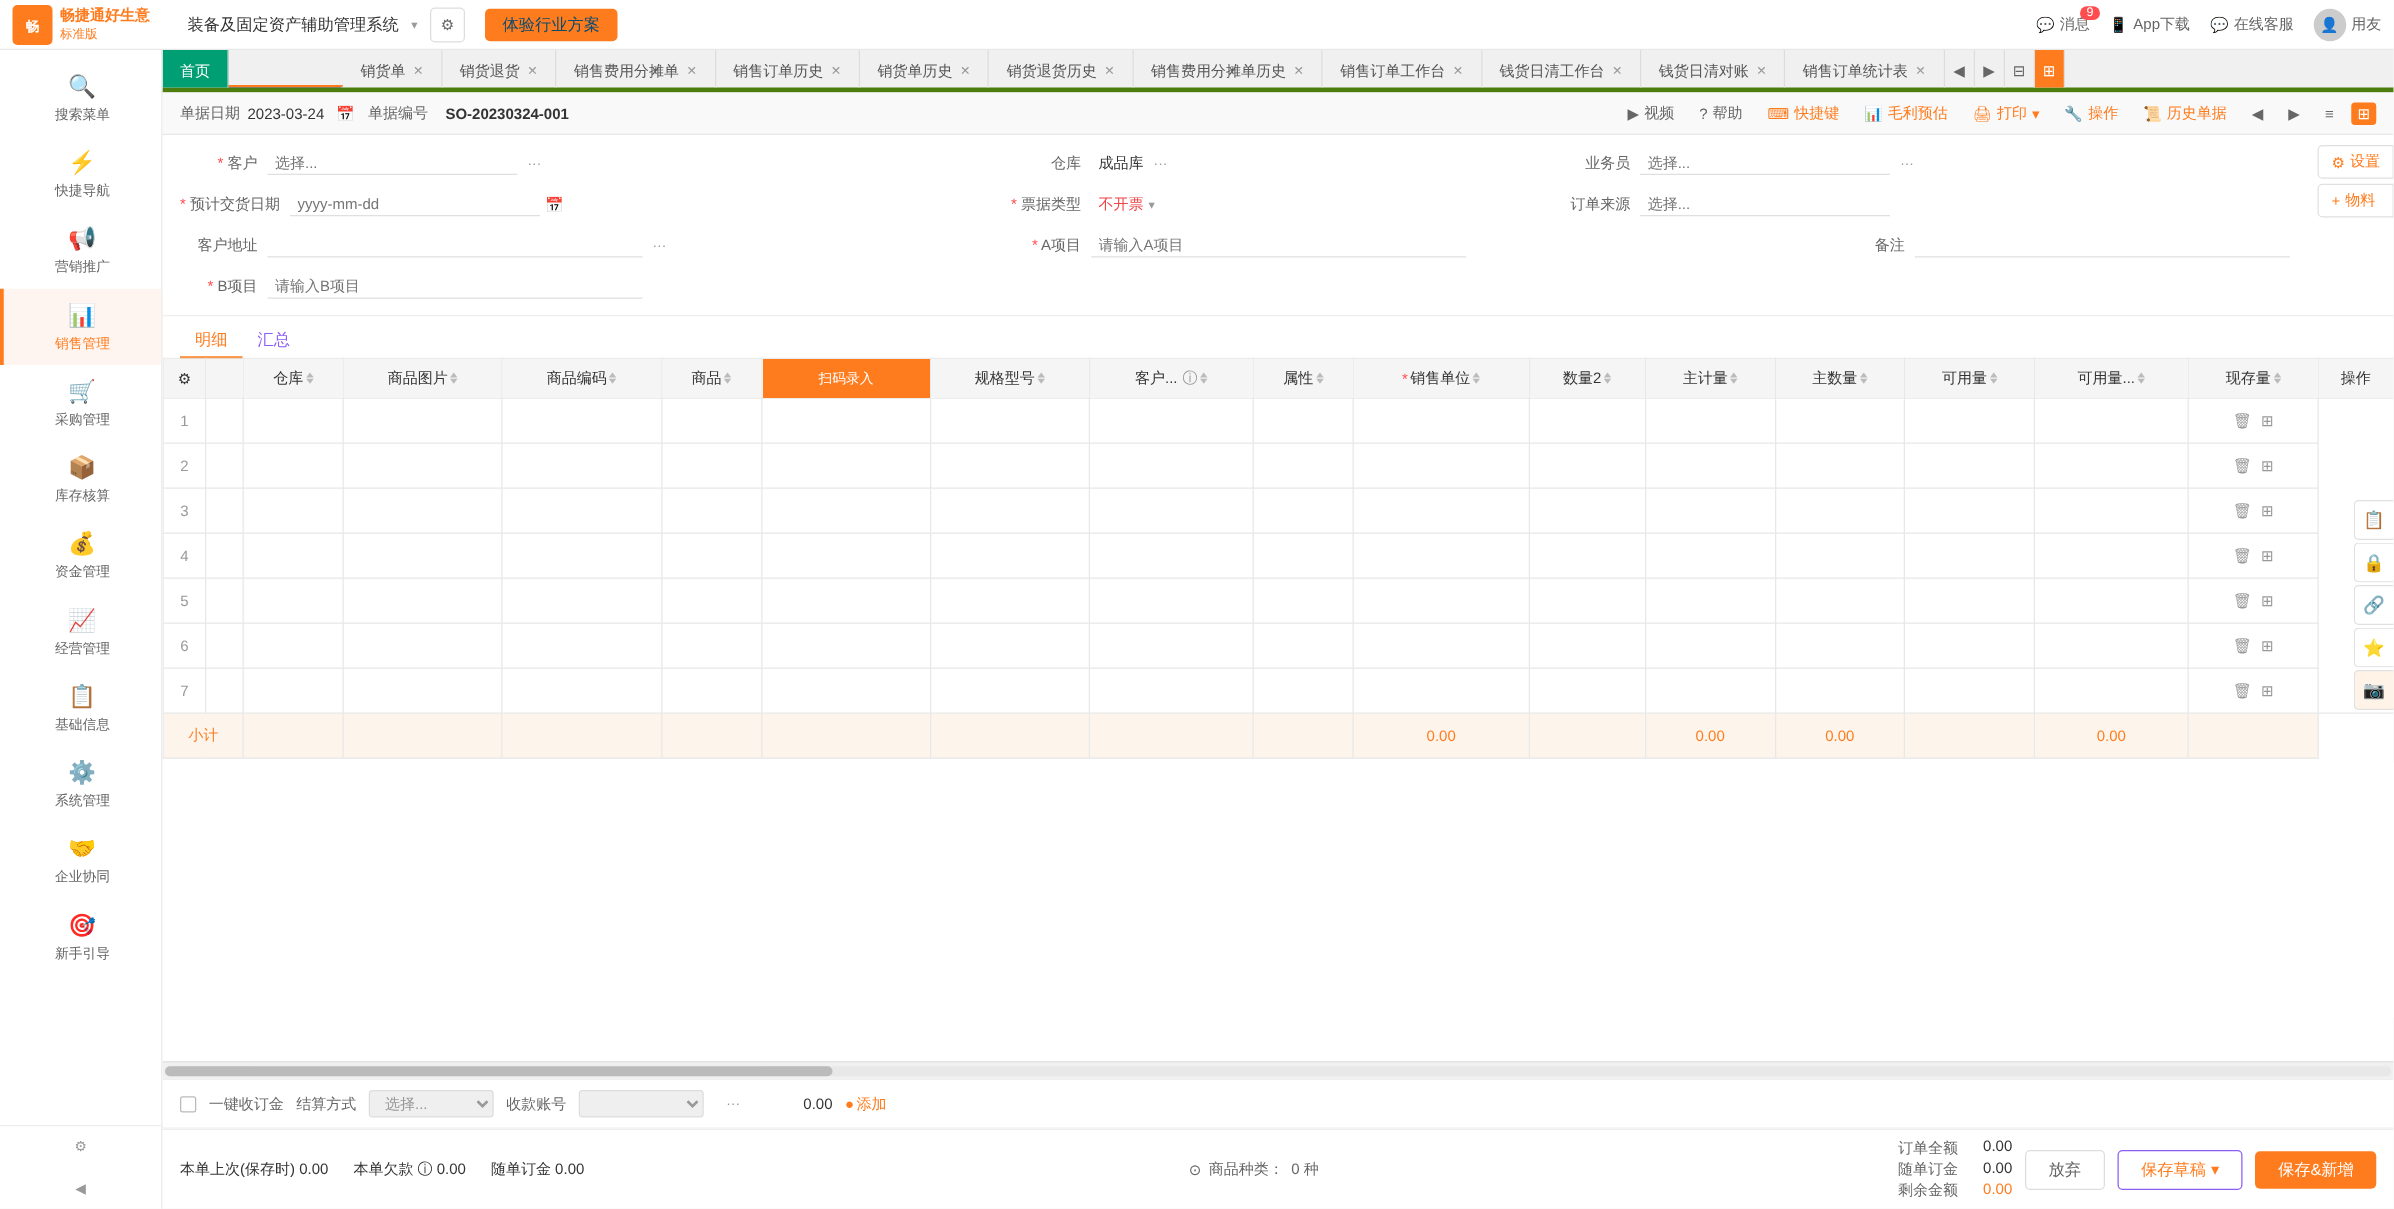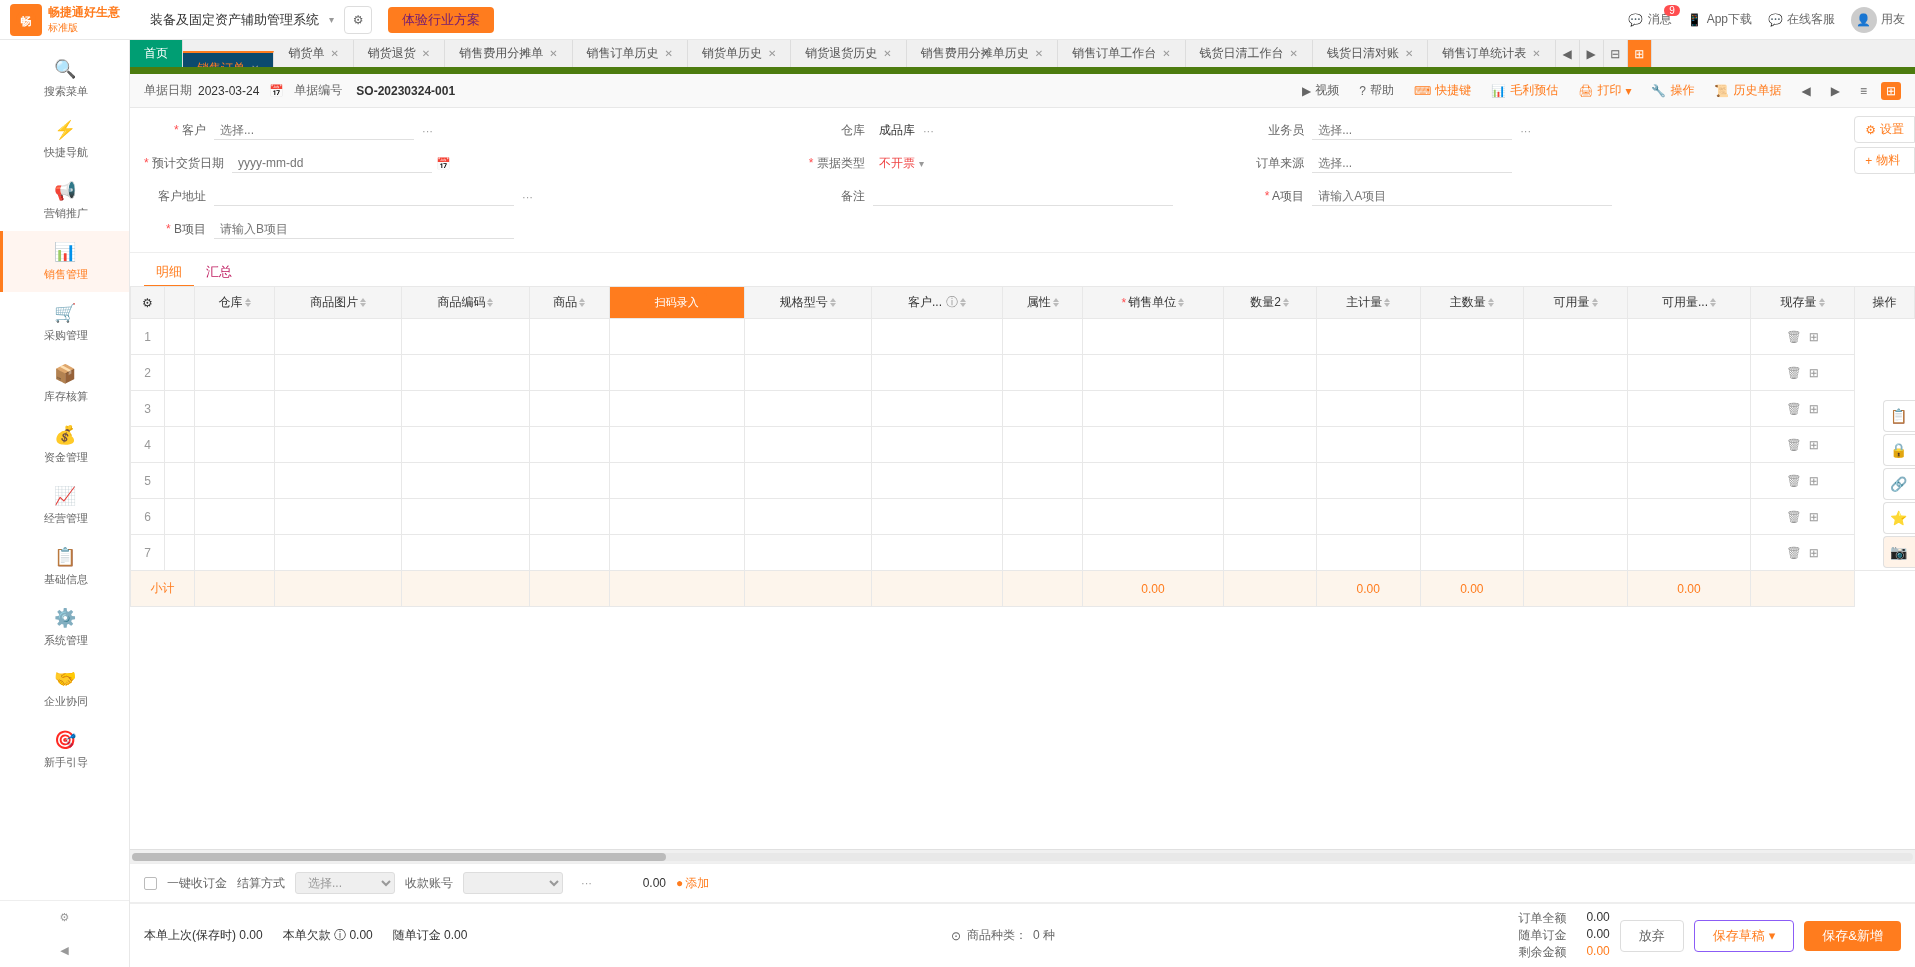--- a/index.html
+++ b/index.html
@@ -7,42 +7,42 @@
 
     
     .top-bar { height: 40px; background: #fff; display: flex; align-items: center; padding: 0 10px; border-bottom: 1px solid #e8e8e8; position: relative; z-index: 10; }
     .logo-area { display: flex; align-items: center; gap: 6px; width: 130px; }
     .logo-icon { width: 32px; height: 32px; background: #ff7c1e; border-radius: 4px; display: flex; align-items: center; justify-content: center; color: #fff; font-size: 14px; font-weight: bold; }
     .logo-text { color: #ff7c1e; font-size: 12px; line-height: 1.3; font-weight: bold; }
     .system-title { flex: 1; display: flex; align-items: center; gap: 6px; }
     .system-name { font-size: 13px; color: #333; margin-left: 10px; }
     .system-dropdown { color: #999; font-size: 10px; margin-left: 4px; cursor: pointer; }
     .gear-btn { width: 28px; height: 28px; border: 1px solid #ddd; border-radius: 4px; display: flex; align-items: center; justify-content: center; cursor: pointer; color: #666; margin-left: 4px; }
-    .industry-btn { background: #ff7c1e; color: #701a75; border: none; padding: 4px 14px; border-radius: 4px; font-size: 13px; cursor: pointer; margin-left: 10px; }
+    .industry-btn { background: #ff7c1e; color: #0c4a6e; border: none; padding: 4px 14px; border-radius: 4px; font-size: 13px; cursor: pointer; margin-left: 10px; }
     .top-right { display: flex; align-items: center; gap: 16px; margin-left: auto; }
     .top-right-item { display: flex; align-items: center; gap: 4px; color: #666; font-size: 12px; cursor: pointer; position: relative; }
     .badge { background: #ff4d4f; color: #fff; border-radius: 10px; padding: 0 5px; font-size: 10px; position: absolute; top: -6px; right: -8px; }
     .avatar { width: 26px; height: 26px; background: #ccc; border-radius: 50%; display: flex; align-items: center; justify-content: center; }
 
     
     .main-layout { display: flex; height: calc(967px - 40px); }
 
     
     .sidebar { width: 130px; background: #fff; border-right: 1px solid #e8e8e8; display: flex; flex-direction: column; padding-top: 8px; }
     .sidebar-item { display: flex; flex-direction: column; align-items: center; padding: 10px 0; cursor: pointer; color: #666; font-size: 11px; gap: 4px; border-left: 3px solid transparent; }
     .sidebar-item.active { color: #ff7c1e; background: #fff5f0; border-left-color: #ff7c1e; }
     .sidebar-icon { font-size: 18px; }
     .sidebar-footer { margin-top: auto; display: flex; flex-direction: column; gap: 0; border-top: 1px solid #eee; }
     .sidebar-footer-item { display: flex; align-items: center; justify-content: center; padding: 10px 0; cursor: pointer; color: #999; font-size: 11px; gap: 4px; }
 
     
     .content-area { flex: 1; display: flex; flex-direction: column; overflow: hidden; }
 
     
-    .tab-bar { background: #f0f0f0; display: flex; align-items: center; height: 34px; border-bottom: 7px solid #4d7c0f; overflow: hidden; }
+    .tab-bar { background: #f0f0f0; display: flex; align-items: flex-start; height: 34px; border-bottom: 4px solid #4d7c0f; overflow: hidden; }
     .tab-item { padding: 0 14px; height: 34px; display: flex; align-items: center; gap: 4px; cursor: pointer; color: #555; font-size: 12px; border-right: 1px solid #ddd; white-space: nowrap; flex-shrink: 0; }
     .tab-item.active { background: #0c4a6e; color: #ff7c1e; border-top: 2px solid #ff7c1e; margin-top: 28px; }
     .tab-close { color: #999; font-size: 10px; margin-left: 2px; }
     .tab-home { background: #009e73; color: #fff; }
     .tab-nav-btn { width: 24px; height: 34px; display: flex; align-items: center; justify-content: center; cursor: pointer; color: #666; border-right: 1px solid #ddd; }
 
     
     .page-content { flex: 1; overflow: hidden; display: flex; flex-direction: column; background: #fff; }
 
     
@@ -59,21 +59,21 @@
     .form-row { display: flex; align-items: center; gap: 0; }
     .form-field { display: flex; align-items: center; flex: 1; min-width: 0; padding: 3px 0; }
     .form-field-label { color: #666; font-size: 12px; white-space: nowrap; min-width: 70px; text-align: right; padding-right: 8px; }
     .form-field-label.required::before { content: '* '; color: #ff4d4f; }
     .form-field-input { flex: 1; border: none; border-bottom: 1px solid #e0e0e0; padding: 2px 6px; font-size: 12px; color: #999; outline: none; min-width: 0; }
     .form-more { color: #999; font-size: 11px; margin-left: 4px; cursor: pointer; padding: 0 4px; }
     .select-arrow { color: #999; font-size: 10px; }
 
     
     .detail-tabs { display: flex; align-items: center; padding: 6px 14px 0; gap: 0; border-bottom: none; }
-    .detail-tab { padding: 4px 12px; cursor: pointer; font-size: 13px; color: #be185d; border-bottom: 2px solid transparent; margin-bottom: -1px; }
+    .detail-tab { padding: 4px 12px; cursor: pointer; font-size: 13px; color: #8b5cf6; border-bottom: 2px solid transparent; margin-bottom: -1px; }
     .detail-tab.active { color: #ff7c1e; border-bottom-color: #ff7c1e; font-weight: 500; }
 
     
     .table-wrap { flex: 1; overflow: auto; position: relative; }
     .data-table { width: 100%; border-collapse: collapse; font-size: 12px; }
     .data-table th { background: #f5f5f5; border: 1px solid #e8e8e8; padding: 6px 4px; text-align: center; white-space: nowrap; font-weight: normal; color: #333; position: sticky; top: 0; z-index: 2; }
     .data-table td { border: 1px solid #e8e8e8; padding: 4px; text-align: center; height: 36px; }
     .scan-btn { background: #ff7c1e; color: #fff; border: none; padding: 2px 8px; border-radius: 3px; font-size: 11px; cursor: pointer; white-space: nowrap; }
     .th-sort { display: flex; align-items: center; justify-content: center; gap: 2px; }
     .sort-icon { display: flex; flex-direction: column; gap: 1px; }
@@ -355,27 +355,27 @@
               <input class="form-field-input" type="text" style="max-width: 200px;" placeholder="选择...">
             </div>
           </div>
 
           <div class="form-row">
             <div class="form-field" style="flex:1.5;">
               <span class="form-field-label">客户地址</span>
               <input class="form-field-input" type="text" style="max-width: 300px;">
               <span class="form-more">···</span>
             </div>
+            <div class="form-field" style="flex:1.5;">
+              <span class="form-field-label required">A项目</span>
+              <input class="form-field-input" type="text" style="max-width: 300px;" placeholder="请输入A项目">
+            </div>
             <div class="form-field" style="flex:1;">
               <span class="form-field-label">备注</span>
               <input class="form-field-input" type="text" style="max-width: 300px;">
-            </div>
-            <div class="form-field" style="flex:1.5;">
-              <span class="form-field-label required">A项目</span>
-              <input class="form-field-input" type="text" style="max-width: 300px;" placeholder="请输入A项目">
             </div>
           </div>
 
           <div class="form-row">
             <div class="form-field" style="flex:1.5;">
               <span class="form-field-label required">B项目</span>
               <input class="form-field-input" type="text" style="max-width: 300px;" placeholder="请输入B项目">
             </div>
           </div>
         </div>

